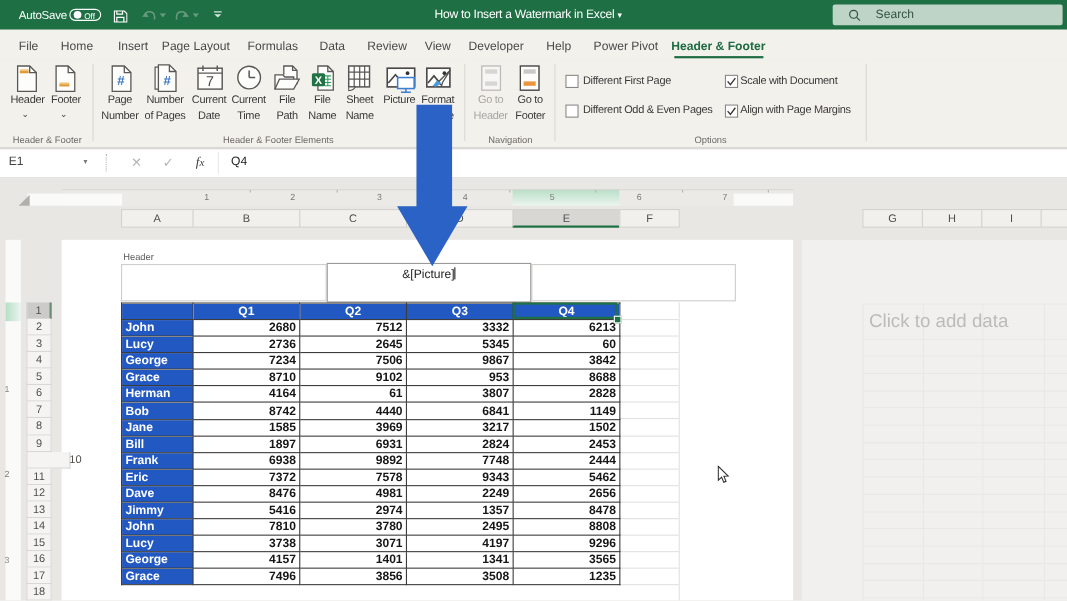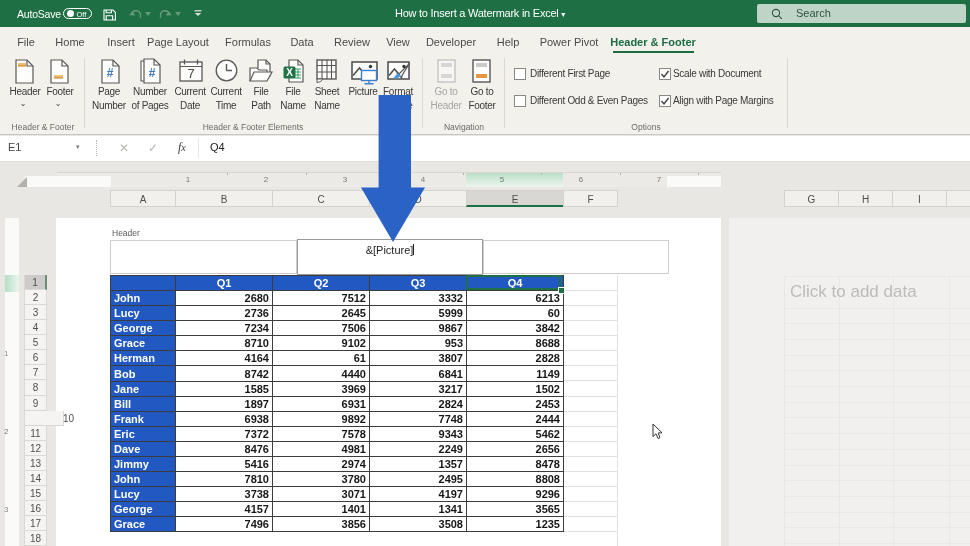--- a/index.html
+++ b/index.html
@@ -392,21 +392,21 @@
             <td class="n">John</td>
             <td class="v">2680</td>
             <td class="v">7512</td>
             <td class="v">3332</td>
             <td class="v">6213</td>
           </tr>
 <tr style="height:15px;">
             <td class="n">Lucy</td>
             <td class="v">2736</td>
             <td class="v">2645</td>
-            <td class="v">5999</td>
+            <td class="v">5345</td>
             <td class="v">60</td>
           </tr>
 <tr style="height:15px;">
             <td class="n">George</td>
             <td class="v">7234</td>
             <td class="v">7506</td>
             <td class="v">9867</td>
             <td class="v">3842</td>
           </tr>
 <tr style="height:15px;">

